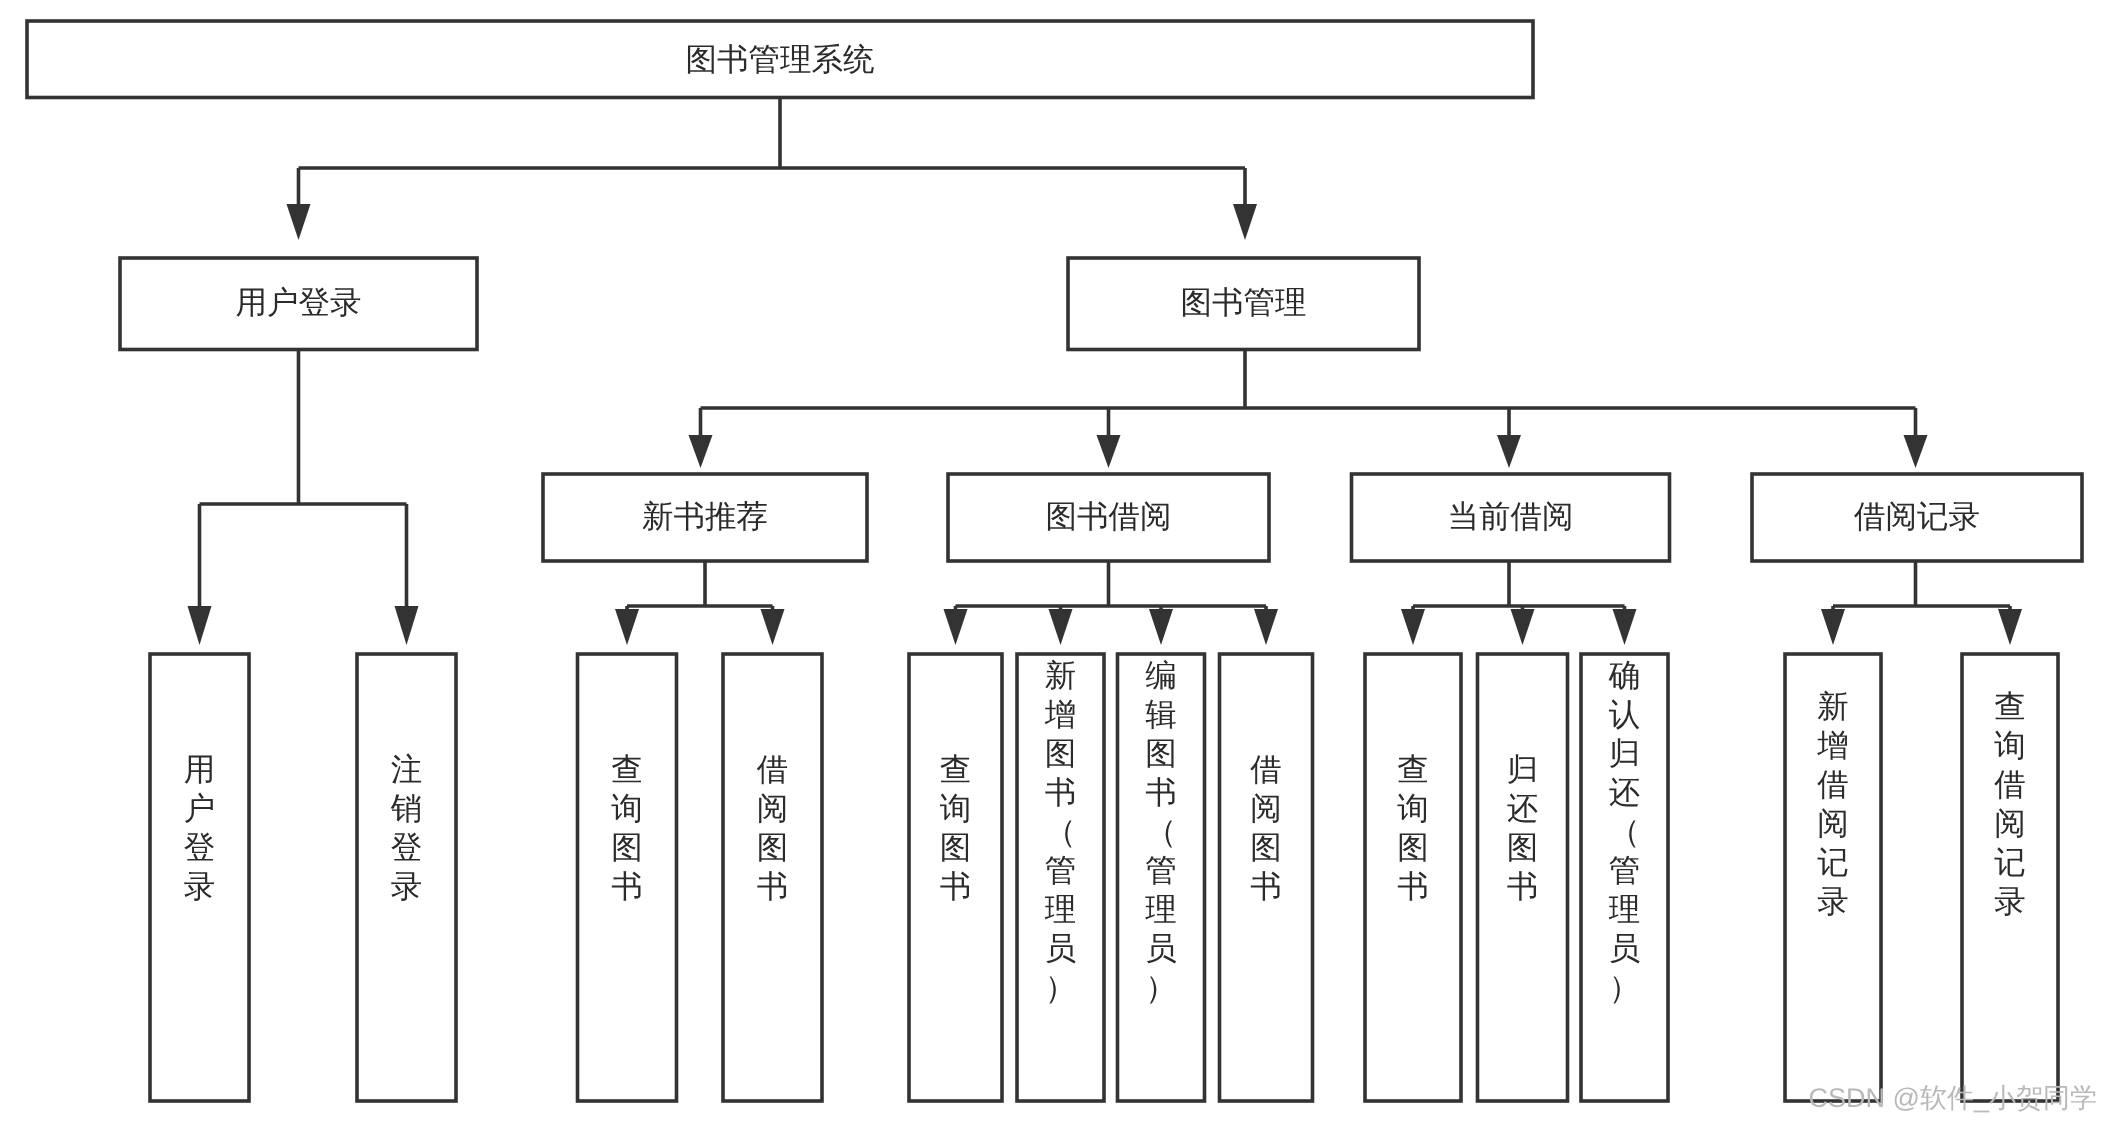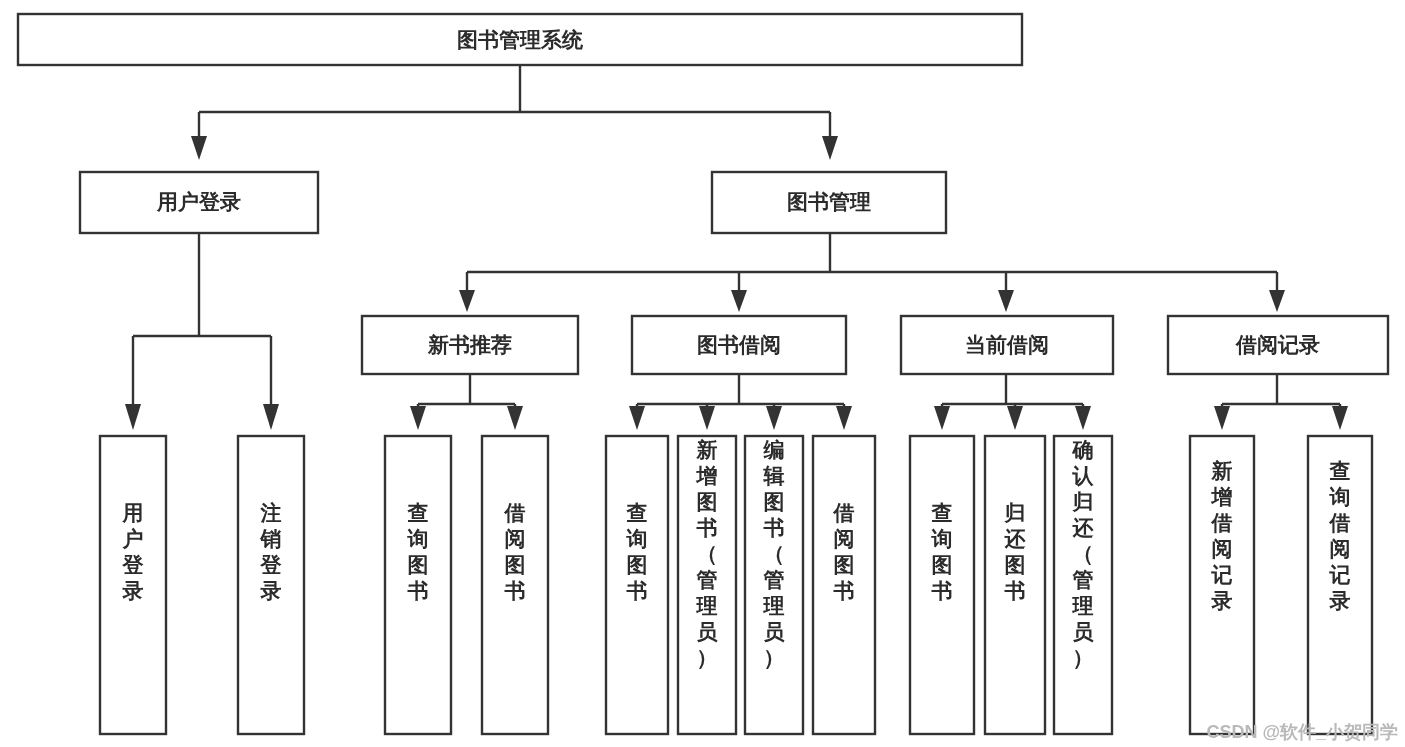--- a/index.html
+++ b/index.html
@@ -10,21 +10,20 @@
   }
   body {
     font-family: "Liberation Sans", "DejaVu Sans", sans-serif;
   }
   #diagram-root {
     position: relative;
     width: 1405px;
     height: 747px;
     background: #ffffff;
     overflow: hidden;
-    font-weight: bold;
   }
   svg.diagram-canvas {
     position: absolute;
     left: 0;
     top: 0;
     width: 1405px;
     height: 747px;
     display: block;
   }
   .node-box {

